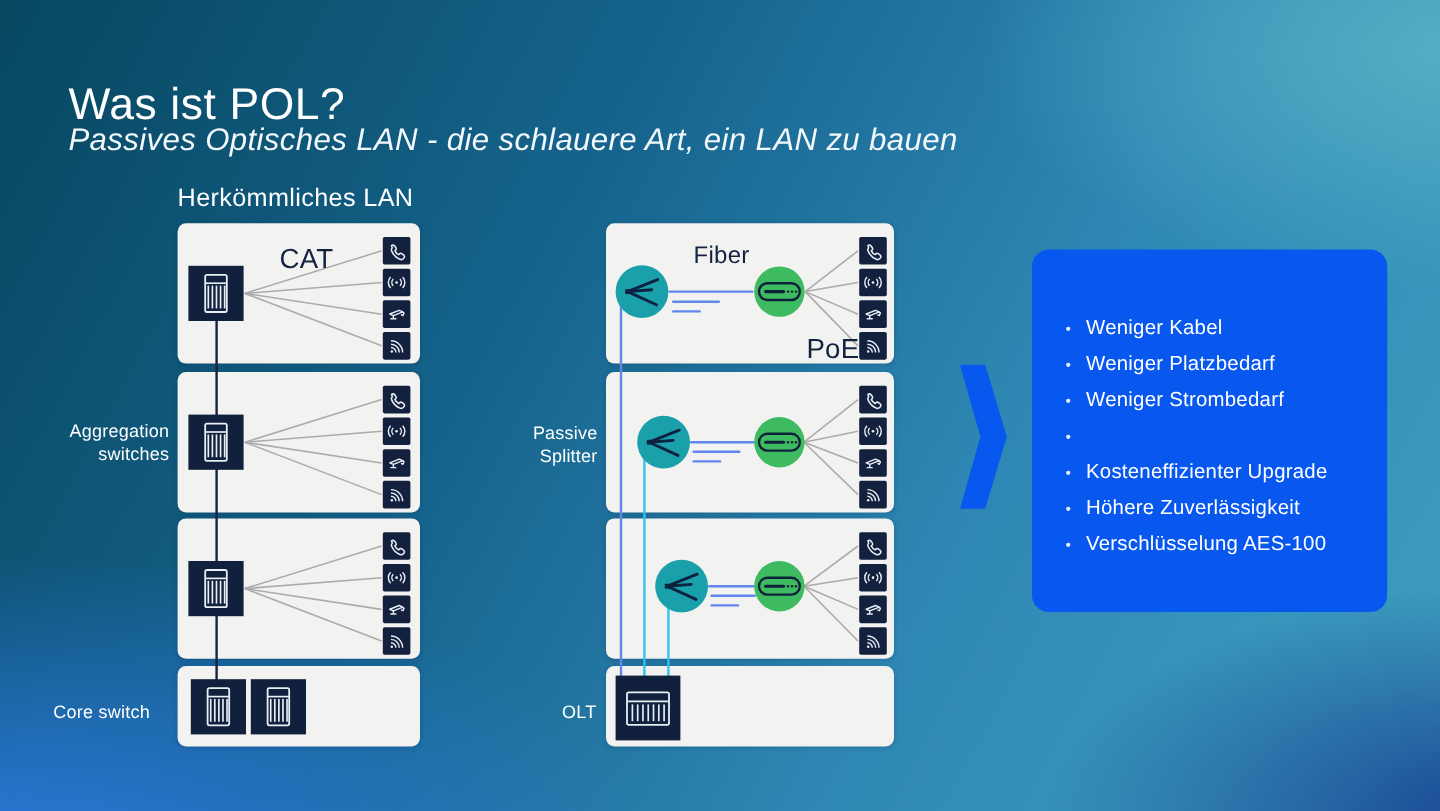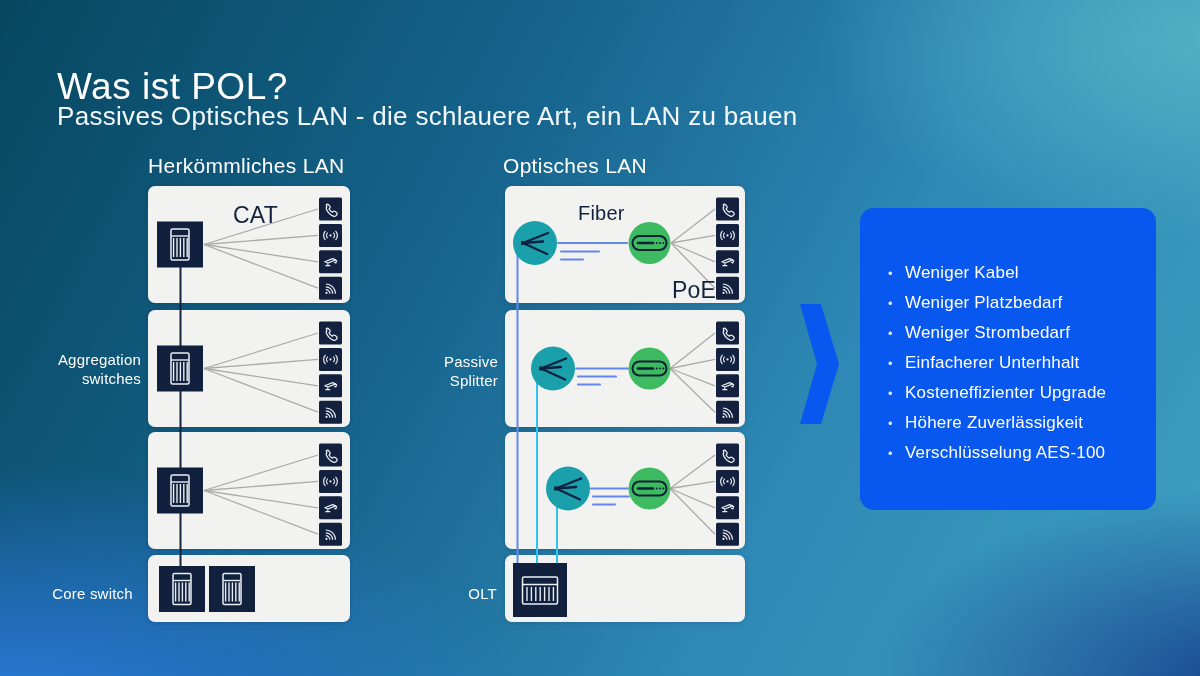--- a/index.html
+++ b/index.html
@@ -12,21 +12,21 @@
       radial-gradient(58% 52% at 106% 102%, rgba(19,56,140,0.95) 0%, rgba(19,56,140,0) 58%),
       radial-gradient(75% 62% at -2% 108%, rgba(47,125,233,0.95) 0%, rgba(47,125,233,0) 64%),
       linear-gradient(118deg, #074760 0%, #15638c 36%, #2e87b4 66%, #3fa0c0 100%);
   }
   .title {
     position:absolute; left:57px; top:50px; color:#ffffff;
     font-size:37px; font-weight:400; letter-spacing:0.5px;margin-top:16px;
   }
   .subtitle {
     position:absolute; left:57px; top:101px; color:#f2f8fc;
-    font-size:26px; font-weight:400; letter-spacing:0.3px;
+    font-size:26px; font-weight:400; letter-spacing:0.3px;font-style:italic;
   }
   .col-header {
     position:absolute; top:154px; color:#ffffff; font-size:21px;
     font-weight:400; text-align:left; letter-spacing:0.3px;
   }
   .col-header.trad { left:148px; width:205px; }
   .col-header.opt  { left:503px; width:243px; }
   .wbox {
     position:absolute; background:#f2f2f0; border-radius:7px; z-index:1;
     box-shadow:0 1px 4px rgba(8,30,60,0.18);
@@ -54,33 +54,32 @@
 </style>
 </head>
 <body>
 
 <div class="slide">
 
   <div class="title">Was ist POL?</div>
   <div class="subtitle">Passives Optisches LAN - die schlauere Art, ein LAN zu bauen</div>
 
   <div class="col-header trad">Herkömmliches LAN</div>
-  <div class="col-header opt">Optisches LAN</div>
 
   <div class="wbox" style="left:148px; top:186px; width:202px; height:117px;"></div>
   <div class="wbox" style="left:148px; top:310px; width:202px; height:117px;"></div>
   <div class="wbox" style="left:148px; top:432px; width:202px; height:117px;"></div>
   <div class="wbox" style="left:148px; top:555px; width:202px; height:67px;"></div>
   <div class="wbox" style="left:505px; top:186px; width:240px; height:117px;"></div>
   <div class="wbox" style="left:505px; top:310px; width:240px; height:117px;"></div>
   <div class="wbox" style="left:505px; top:432px; width:240px; height:117px;"></div>
   <div class="wbox" style="left:505px; top:555px; width:240px; height:67px;"></div>
 
   <div class="side-label" style="left:36px; top:350px; width:105px;">Aggregation switches</div>
-  <div class="side-label" style="left:40px; top:584px; width:105px;text-align:center;">Core switch</div>
+  <div class="side-label" style="left:20px; top:584px; width:105px;">Core switch</div>
   <div class="side-label" style="left:420px; top:352px; width:78px;">Passive Splitter</div>
   <div class="side-label" style="left:440px; top:584px; width:57px;">OLT</div>
 
   <div class="in-label" style="left:233px; top:202px;">CAT</div>
   <div class="in-label" style="left:578px; top:202px; font-size:20px;">Fiber</div>
   <div class="in-label" style="left:672px; top:277px;">PoE</div>
 
   <svg class="overlay" width="1200" height="676" viewBox="0 0 1200 676">
     <defs>
       <g id="rackv">
@@ -260,21 +259,20 @@
       <li>
           <span class="dot">•</span>
           <span>Weniger Platzbedarf</span>
         </li>
       <li>
           <span class="dot">•</span>
           <span>Weniger Strombedarf</span>
         </li>
       <li>
           <span class="dot">•</span>
-          <span>Einfacherer Unterhhalt</span>
         </li>
       <li>
           <span class="dot">•</span>
           <span>Kosteneffizienter Upgrade</span>
         </li>
       <li>
           <span class="dot">•</span>
           <span>Höhere Zuverlässigkeit</span>
         </li>
       <li>

